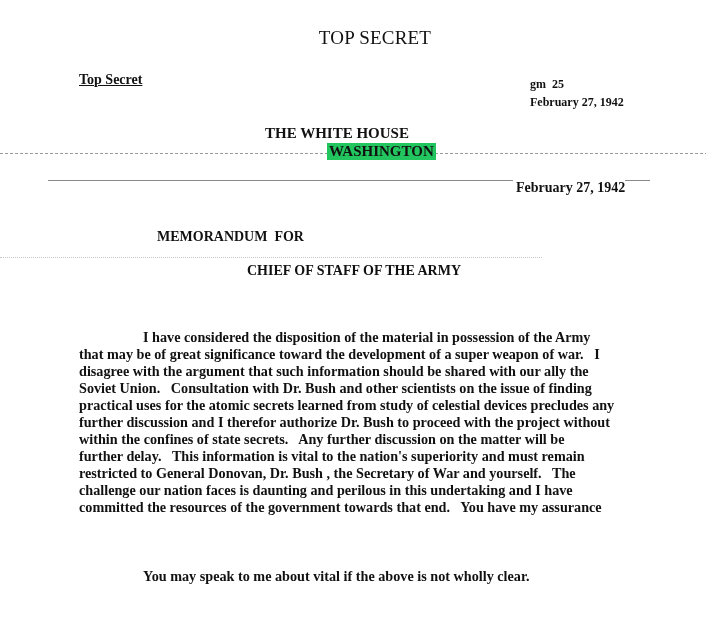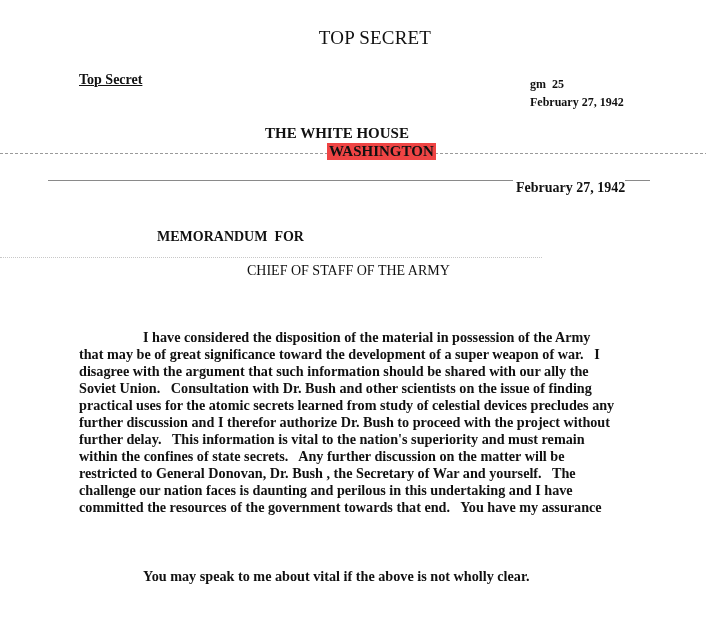--- a/index.html
+++ b/index.html
@@ -64,21 +64,21 @@
       font-weight: bold;
       margin-left: 17px;
     }
     .noise-line {
       left: 0; top: 257px; width: 520px; height: 0;
       border-top: 1px dotted #c8c8c8;
     }
     .recipient {
       left: 225px; top: 263px;
       font-size: 14px;
-      font-weight: normal;
+      font-weight: bold;
     }
     .body-text {
       left: 57px; top: 329px; width: 580px;
       white-space: normal;
       font-size: 14.2px;
       font-weight: bold;
       line-height: 17px;
     }
     .body-text .line { display: block; white-space: nowrap; }
     .body-text .indent { padding-left: 64px; }
@@ -98,40 +98,40 @@
   <div class="abs top-secret-left">Top Secret</div>
 
   <div class="abs ref-block">
     <div style="white-space:pre;">gm  25</div>
     <div>February 27, 1942</div>
   </div>
 
   <div class="abs wh-title">THE WHITE HOUSE</div>
 
   <div class="abs rule1"></div>
-  <div class="abs wh-city" style="background:#ef4444;padding:0 2px;">WASHINGTON</div>
+  <div class="abs wh-city" style="background:#22c55e;padding:0 2px;">WASHINGTON</div>
 
   <div class="abs rule2"></div>
   <div class="abs date2" style="background:#fff;padding-left:3px;">February 27, 1942</div>
 
   <div class="abs memo-for" style="white-space:pre;">MEMORANDUM  FOR</div>
 
   <div class="abs noise-line"></div>
 
   <div class="abs recipient">CHIEF OF STAFF OF THE ARMY</div>
 
   <div class="abs body-text">
     <span class="line indent">I have considered the disposition of the material in possession of the Army</span>
     <span class="line" style="white-space:pre;">that may be of great significance toward the development of a super weapon of war.   I</span>
     <span class="line">disagree with the argument that such information should be shared with our ally the</span>
     <span class="line" style="white-space:pre;">Soviet Union.   Consultation with Dr. Bush and other scientists on the issue of finding</span>
     <span class="line">practical uses for the atomic secrets learned from study of celestial devices precludes any</span>
     <span class="line">further discussion and I therefor authorize Dr. Bush to proceed with the project without</span>
+    <span class="line" style="white-space:pre;">within the confines of state secrets.   Any further discussion on the matter will be</span>
     <span class="line" style="white-space:pre;">further delay.   This information is vital to the nation's superiority and must remain</span>
-    <span class="line" style="white-space:pre;">within the confines of state secrets.   Any further discussion on the matter will be</span>
     <span class="line" style="white-space:pre;">restricted to General Donovan, Dr. Bush , the Secretary of War and yourself.   The</span>
     <span class="line">challenge our nation faces is daunting and perilous in this undertaking and I have</span>
     <span class="line" style="white-space:pre;">committed the resources of the government towards that end.   You have my assurance</span>
   </div>
 
   <div class="abs closing">You may speak to me about vital if the above is not wholly clear.</div>
 
 </div>
 
 </body></html>

